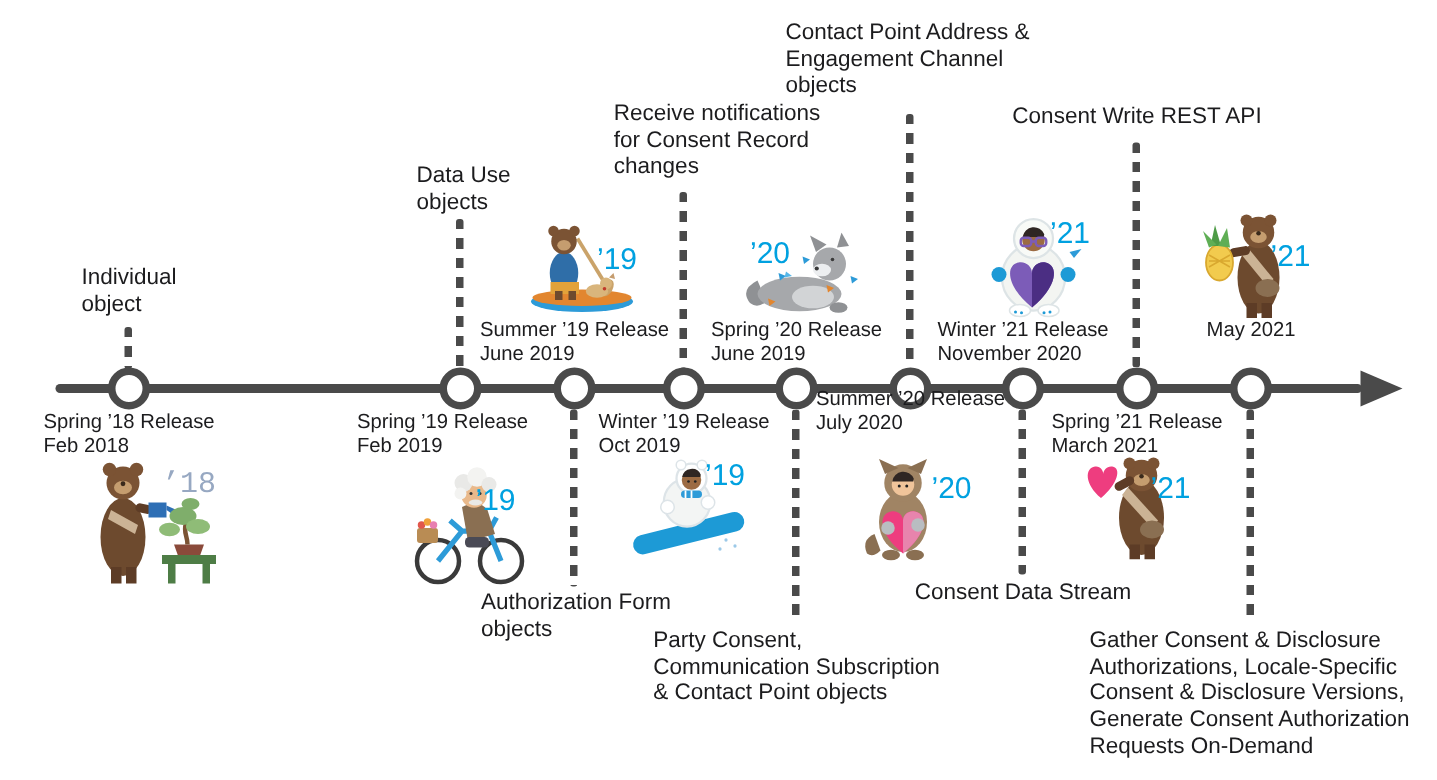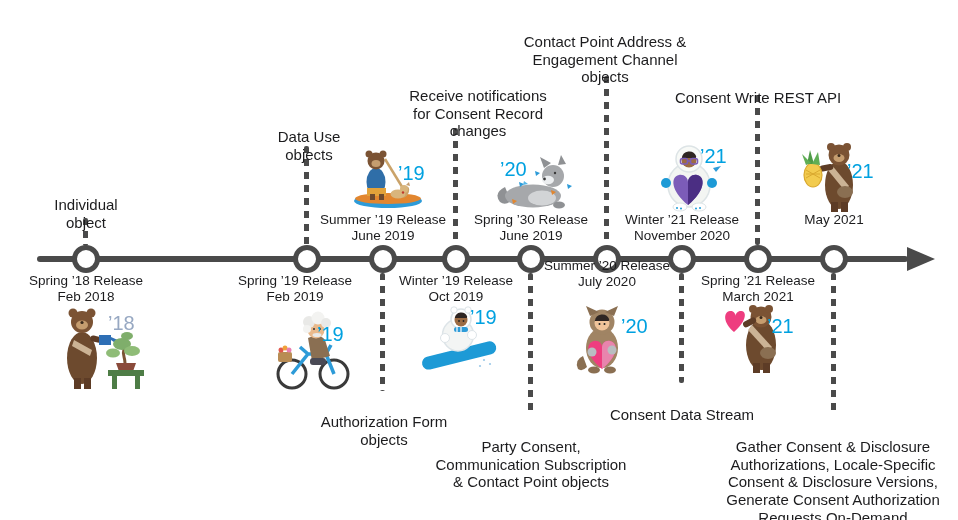--- a/index.html
+++ b/index.html
@@ -7,26 +7,26 @@
   }
   *{margin:0;padding:0;box-sizing:border-box;}
   body{background:var(--bg);font-family:"Liberation Sans",sans-serif;color:var(--text);}
   .canvas{position:relative;width:958px;height:520px;background:var(--bg);overflow:hidden;}
   .tl-line{position:absolute;left:37px;top:256px;width:871px;height:6px;background:var(--line);border-radius:3px;}
   .tl-arrow{position:absolute;left:907px;top:247px;width:0;height:0;
             border-left:28px solid var(--line);border-top:12px solid transparent;border-bottom:12px solid transparent;}
   .node{position:absolute;top:245px;width:28px;height:28px;background:#fff;border:5px solid var(--line);border-radius:50%;}
   .dash{position:absolute;width:5px;border-radius:2px;
         background-image:repeating-linear-gradient(to bottom,var(--line) 0 7px,transparent 7px 13px);}
-  .callout{position:absolute;transform:translateX(-50%);text-align:center;font-size:15px;line-height:1.18;
-           color:var(--text);white-space:pre-line;width:max-content;max-width:320px;margin-top:20px;}
-  .label{position:absolute;transform:translateX(-50%);text-align:center;font-size:13.5px;line-height:1.22;
+  .callout{position:absolute;transform:translateX(-50%);text-align:left;font-size:15px;line-height:1.18;
+           color:var(--text);white-space:pre-line;width:max-content;max-width:320px;}
+  .label{position:absolute;transform:translateX(-50%);text-align:left;font-size:13.5px;line-height:1.22;
          color:var(--text);width:max-content;}
   .badge{position:absolute;font-size:20px;color:var(--badge-blue);letter-spacing:0;}
-  .badge.gray{color:var(--badge-gray);}
+  .badge.gray{color:var(--badge-gray);font-family:Liberation Mono, monospace;}
   .char{position:absolute;}
 </style>
 </head>
 <body>
 
 <div class="canvas">
 
   <div class="tl-line"></div>
   <div class="tl-arrow"></div>
 
@@ -157,21 +157,21 @@
         <circle cx="72" cy="62" r="1.1" fill="#9cc9e8"></circle>
         <circle cx="62" cy="64" r="1.1" fill="#9cc9e8"></circle>
     </svg>
     <span class="badge" style="left:470px;top:306px">’19</span>
   </div>
 
   <div>
     <div class="dash" style="left:528px;top:273px;height:142px"></div>
     <div class="node" style="left:517px"></div>
     <div class="label" style="left:531px;top:212px">
-      <div>Spring ’30 Release</div>
+      <div>Spring ’20 Release</div>
       <div>June 2019</div>
     </div>
     <div class="callout" style="left:531px;top:418px">Party Consent,
 Communication Subscription
 &amp; Contact Point objects</div>
     <svg class="char" style="left:489px;top:155px" width="88" height="56" viewBox="0 0 88 56">
       <path d="M16 32 q-12 6 -5 15 q5 4 11 -1 z" fill="#8f9194"></path>
       <ellipse cx="44" cy="41" rx="28" ry="11.5" fill="#a6a8ab"></ellipse>
       <ellipse cx="53" cy="43" rx="14" ry="7.5" fill="#d2d4d6"></ellipse>
       <ellipse cx="70" cy="50" rx="6" ry="3.5" fill="#8f9194"></ellipse>

